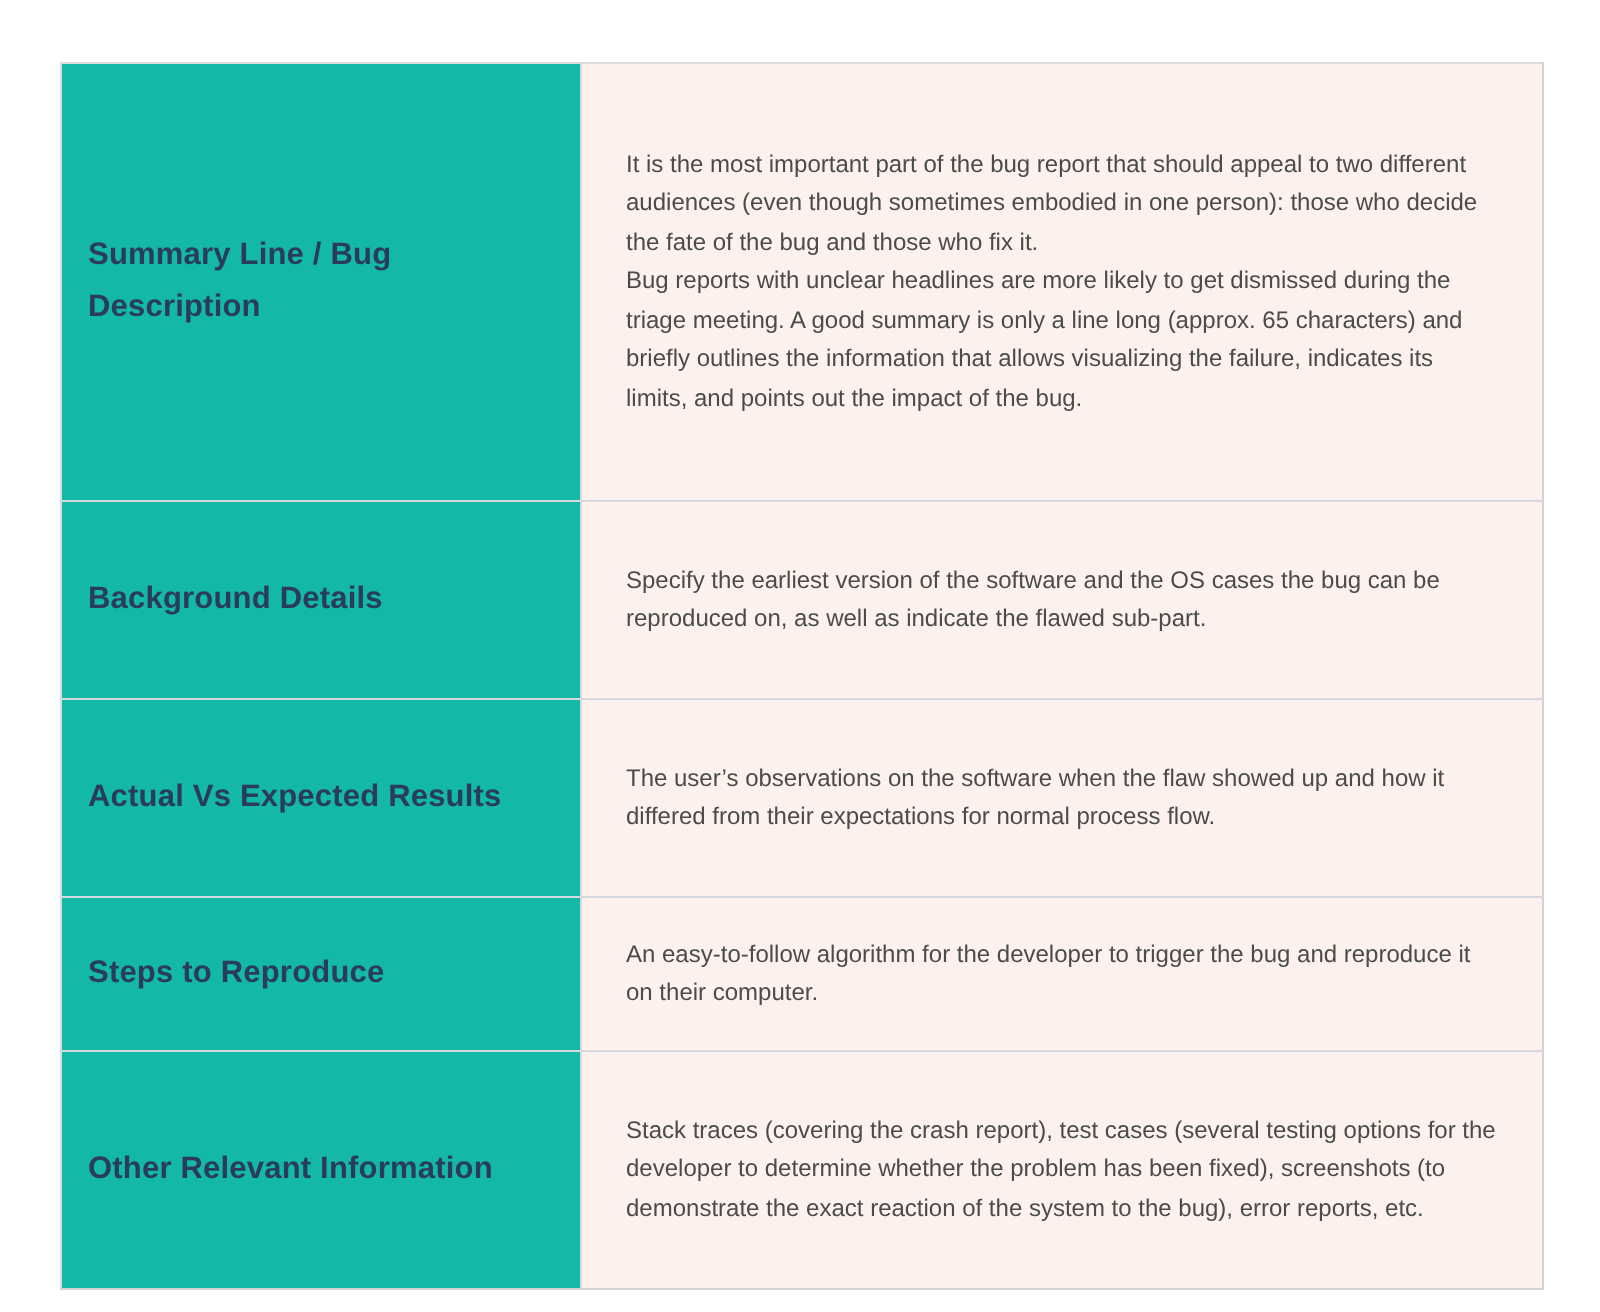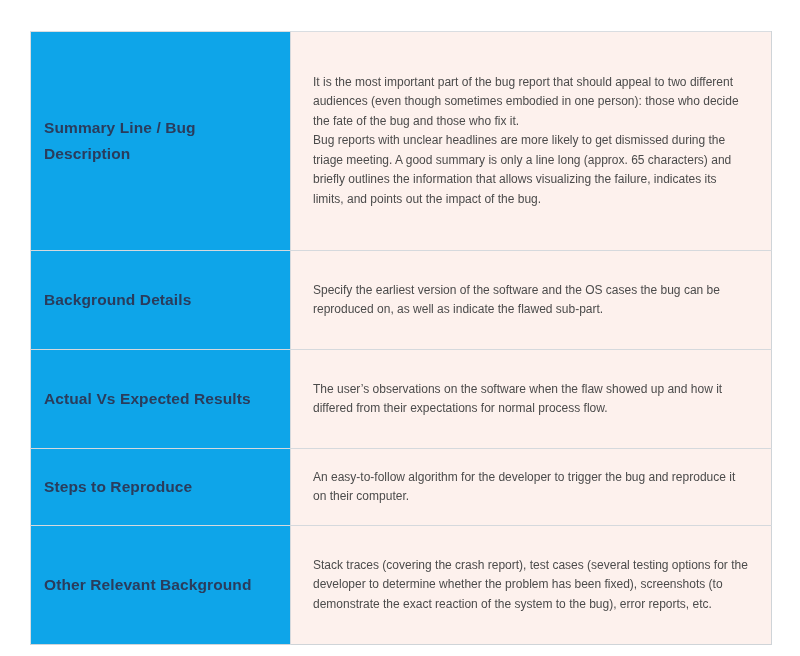--- a/index.html
+++ b/index.html
@@ -37,21 +37,21 @@
 
   .bug-table tr {
     border-bottom: 1px solid #d5d9dd;
   }
   .bug-table tr:last-child {
     border-bottom: none;
   }
 
   .cell-label {
     width: 232px;
-    background: #0ea5e9;
+    background: #14b8a6;
     color: #2a3c5c;
     font-size: 15.5px;
     font-weight: bold;
     line-height: 1.7;
     letter-spacing: 0.1px;
     vertical-align: middle;
     padding: 10px 14px 10px 13px;
     border-right: 1px solid #d5d9dd;
     text-align: left;
   }
@@ -103,20 +103,20 @@
         <td class="cell-label">Actual Vs Expected Results</td>
         <td class="cell-desc">The user’s observations on the software when the flaw showed up and how it differed from their expectations for normal process flow.</td>
       </tr>
 
       <tr data-row="2">
         <td class="cell-label">Steps to Reproduce</td>
         <td class="cell-desc">An easy-to-follow algorithm for the developer to trigger the bug and reproduce it on their computer.</td>
       </tr>
 
       <tr data-row="4">
-        <td class="cell-label">Other Relevant Background</td>
+        <td class="cell-label">Other Relevant Information</td>
         <td class="cell-desc">Stack traces (covering the crash report), test cases (several testing options for the developer to determine whether the problem has been fixed), screenshots (to demonstrate the exact reaction of the system to the bug), error reports, etc.</td>
       </tr>
 
     </tbody>
   </table>
 
 </div>
 
 </body></html>

